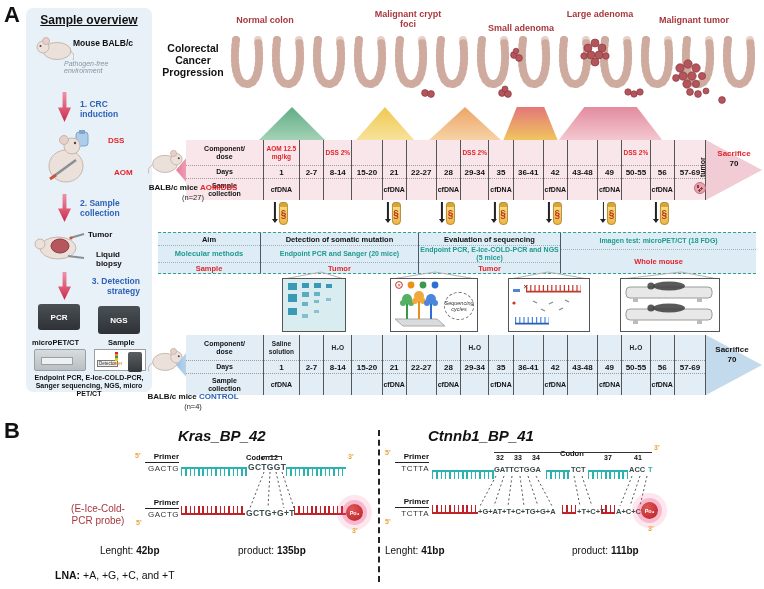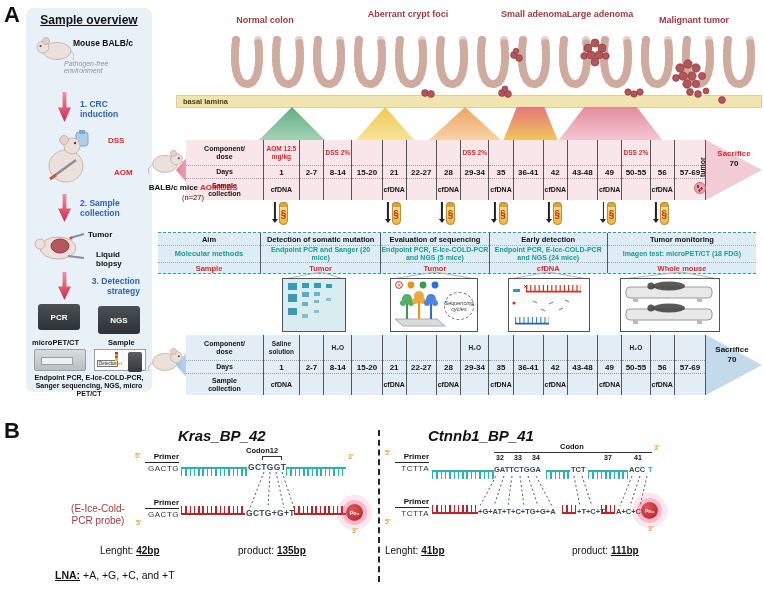--- a/index.html
+++ b/index.html
@@ -1,19 +1,19 @@
 <!DOCTYPE html>
 <html><head>
 <meta charset="utf-8">
 <style>
   html,body{margin:0;padding:0;background:#fff;}
   *{box-sizing:border-box;font-family:"Liberation Sans",sans-serif;}
   .stage{position:relative;width:764px;height:589px;background:#fff;overflow:hidden;}
   .abs{position:absolute;}
-  .b{font-weight:bold;text-decoration:underline;}
+  .b{font-weight:bold;}
   .prelined{white-space:pre-line;}
 
   
   :root{
     --darkred:#a8383e; --red:#e2242a; --blue:#2d62b8; --teal:#1d9a8f;
     --seqteal:#2ab3af; --seqred:#bf2329; --orange:#e8a33b;
     --pinkrow:#f8e6ea; --pinkhead:#f2ccd5; --bluerow:#e3edf6; --bluehead:#c3d9ec;
     --aimbg:#ddecf5;
   }
 
@@ -127,21 +127,21 @@
   .primer-stack .pline{display:block;border-top:1.4px solid #222;margin:1px 0;}
   .primer-stack .pseq{font-size:8px;color:#333;letter-spacing:.5px;display:block;}
   .comb-t{height:9px;border-top:2.4px solid var(--seqteal);
     background:repeating-linear-gradient(90deg,var(--seqteal) 0 1.4px,transparent 1.4px 4.3px);}
   .comb-r{height:9px;border-bottom:2.4px solid var(--seqred);
     background:repeating-linear-gradient(90deg,var(--seqred) 0 1.4px,transparent 1.4px 4.3px);}
   .seqtext{font-size:8.5px;font-weight:bold;color:#3a4a4a;letter-spacing:.3px;}
   .seqtext.small{font-size:7.5px;letter-spacing:0;}
   .tealtxt{color:var(--seqteal);}
   .prime{font-size:7px;font-weight:bold;color:var(--orange);}
-  .codon-lbl{font-size:7.5px;font-weight:bold;color:#111;}
+  .codon-lbl{font-size:7.5px;font-weight:bold;color:#111;margin-top:7px;}
   .codon-brk{border:1.4px solid #333;border-bottom:none;height:4px;}
   .codon-line{border-top:1.2px solid #333;}
   .codon-num{font-size:7px;font-weight:bold;color:#111;text-align:center;width:16px;}
   .po4{width:17px;height:17px;border-radius:50%;background:radial-gradient(circle at 35% 30%,#e05656,#b81e26);
        color:#fff;font-size:5.5px;font-weight:bold;display:flex;align-items:center;justify-content:center;
        box-shadow:0 0 0 4px rgba(236,64,122,.28),0 0 0 9px rgba(236,64,122,.13);}
   .len-line{font-size:10px;color:#111;}
   .divider-v{border-left:2px dashed #222;}
   .lna{font-size:10.5px;color:#111;}
 </style>
@@ -210,29 +210,27 @@
     <div class="abs sanger-box" style="left:68px;top:341px;width:52px;height:22px;">
       <span class="tiny-lbl detector">Detector</span>
       <span class="tiny-lbl laser">Laser</span>
       <span class="laser-dots"></span>
       <span class="sanger-tower"></span>
     </div>
     <div class="abs sb-caption" style="left:4px;top:366px;width:118px;">Endpoint PCR, E-Ice-COLD-PCR, Sanger sequencing, NGS, micro PET/CT</div>
   </div>
 
   <div class="abs stage-lbl" style="left:215px;top:16px;width:100px;">Normal colon</div>
-  <div class="abs stage-lbl" style="left:366px;top:10px;width:84px;">Aberrant crypt foci</div>
-  <div class="abs stage-lbl" style="left:487px;top:10px;width:68px;margin-left:13px;">Small adenoma</div>
+  <div class="abs stage-lbl" style="left:366px;top:10px;width:84px;">Malignant crypt foci</div>
+  <div class="abs stage-lbl" style="left:487px;top:24px;width:68px;">Small adenoma</div>
   <div class="abs stage-lbl" style="left:566px;top:10px;width:68px;">Large adenoma</div>
   <div class="abs stage-lbl" style="left:642px;top:16px;width:104px;">Malignant tumor</div>
 
-
-  <div class="abs lamina" style="left:176px;top:95px;width:586px;height:13px;">
-    <span class="lamina-lbl" style="position:absolute;left:6px;top:1px;">basal lamina</span>
-  </div>
+  <div class="abs prog-title" style="left:152px;top:42px;width:82px;">Colorectal Cancer Progression</div>
+
 
   <svg class="abs" style="left:228px;top:34px;" width="536" height="72" viewBox="0 0 536 72">
     <path id="cryptPath" fill="none" stroke="#e5d2ca" stroke-width="8" stroke-linecap="round" d="M8,6 C5,30 8,50 19,50 C30,50 33,30 30,6 M49,6 C46,30 49,50 60,50 C71,50 74,30 71,6 M90,6 C87,30 90,50 101,50 C112,50 115,30 112,6 M131,6 C128,30 131,50 142,50 C153,50 156,30 153,6 M172,6 C169,30 172,50 183,50 C194,50 197,30 194,6 M213,6 C210,30 213,50 224,50 C235,50 238,30 235,6 M254,6 C251,30 254,50 265,50 C276,50 279,30 276,6 M295,6 C292,30 295,50 306,50 C317,50 320,30 317,6 M336,6 C333,30 336,50 347,50 C358,50 361,30 358,6 M377,6 C374,30 377,50 388,50 C399,50 402,30 399,6 M418,6 C415,30 418,50 429,50 C440,50 443,30 440,6 M459,6 C456,30 459,50 470,50 C481,50 484,30 481,6 M500,6 C497,30 500,50 511,50 C522,50 525,30 522,6 "></path>
     <path id="cryptBeads" fill="none" stroke="#cfab9f" stroke-width="8" stroke-linecap="round" stroke-dasharray="0.6 4.4" d="M8,6 C5,30 8,50 19,50 C30,50 33,30 30,6 M49,6 C46,30 49,50 60,50 C71,50 74,30 71,6 M90,6 C87,30 90,50 101,50 C112,50 115,30 112,6 M131,6 C128,30 131,50 142,50 C153,50 156,30 153,6 M172,6 C169,30 172,50 183,50 C194,50 197,30 194,6 M213,6 C210,30 213,50 224,50 C235,50 238,30 235,6 M254,6 C251,30 254,50 265,50 C276,50 279,30 276,6 M295,6 C292,30 295,50 306,50 C317,50 320,30 317,6 M336,6 C333,30 336,50 347,50 C358,50 361,30 358,6 M377,6 C374,30 377,50 388,50 C399,50 402,30 399,6 M418,6 C415,30 418,50 429,50 C440,50 443,30 440,6 M459,6 C456,30 459,50 470,50 C481,50 484,30 481,6 M500,6 C497,30 500,50 511,50 C522,50 525,30 522,6 "></path>
     <g fill="#b4555b" stroke="#8c3a40" stroke-width="0.7">
       <circle cx="197" cy="59" r="3.4"></circle>
         <circle cx="203" cy="60" r="3.4"></circle>
       <circle cx="274" cy="59" r="3.4"></circle>
         <circle cx="280" cy="60" r="3.4"></circle>
         <circle cx="277" cy="55" r="3"></circle>
@@ -434,27 +432,21 @@
     <div class="aim-col aim-sec" style="flex:120;">
       <div class="aim-r1">Detection of somatic mutation</div>
       <div class="aim-r2">Endpoint PCR and Sanger (20 mice)</div>
       <div class="aim-r3">Tumor</div>
     </div>
     <div class="aim-col aim-sec" style="flex:108;">
       <div class="aim-r1">Evaluation of sequencing</div>
       <div class="aim-r2">Endpoint PCR, E-Ice-COLD-PCR and NGS (5 mice)</div>
       <div class="aim-r3">Tumor</div>
     </div>
-    <div class="aim-col aim-sec" style="flex:118;">
-      <div class="aim-r1">Early detection</div>
-      <div class="aim-r2">Endpoint PCR, E-Ice-COLD-PCR and NGS (24 mice)</div>
-      <div class="aim-r3">cfDNA</div>
-    </div>
     <div class="aim-col aim-sec" style="flex:149;">
-      <div class="aim-r1">Tumor monitoring</div>
       <div class="aim-r2">Imagen test: microPET/CT (18 FDG)</div>
       <div class="aim-r3">Whole mouse</div>
     </div>
   </div>
 
   <svg class="abs" style="left:0;top:270px;" width="764" height="14">
     <g stroke="#b5b5b5" stroke-width="1">
       <line x1="321" y1="2" x2="284" y2="9"></line>
         <line x1="321" y1="2" x2="344" y2="9"></line>
       <line x1="435" y1="2" x2="392" y2="9"></line>
@@ -644,20 +636,24 @@
           <div class="tday">57-69</div>
           <div class="tsamp"></div>
         </div>
       </div>
   </div>
   <div class="abs arrowhead" style="left:706px;top:335px;border-left:56px solid var(--bluehead);"></div>
   <div class="abs sacstack" style="left:708px;top:345px;width:48px;">
     <div class="sac-blk">Sacrifice</div>
     <div class="sac-blk">70</div>
   </div>
+  <div class="abs mice-lbl" style="left:134px;top:392px;width:118px;">
+    <span>BALB/c mice </span><span style="color:var(--blue);">CONTROL</span>
+    <div class="mice-n">(n=4)</div>
+  </div>
 
   <div class="abs panel-letter" style="left:4px;top:418px;">B</div>
   <div class="abs divider-v" style="left:378px;top:430px;height:152px;"></div>
 
   <div class="abs gene-title" style="left:178px;top:427px;">Kras_BP_42</div>
   <span class="abs prime" style="left:135px;top:452px;">5'</span>
   <div class="abs primer-stack" style="left:145px;top:452px;width:34px;">
     <span class="pname">Primer</span>
     <span class="pline"></span>
     <span class="pseq">GACTG</span>

